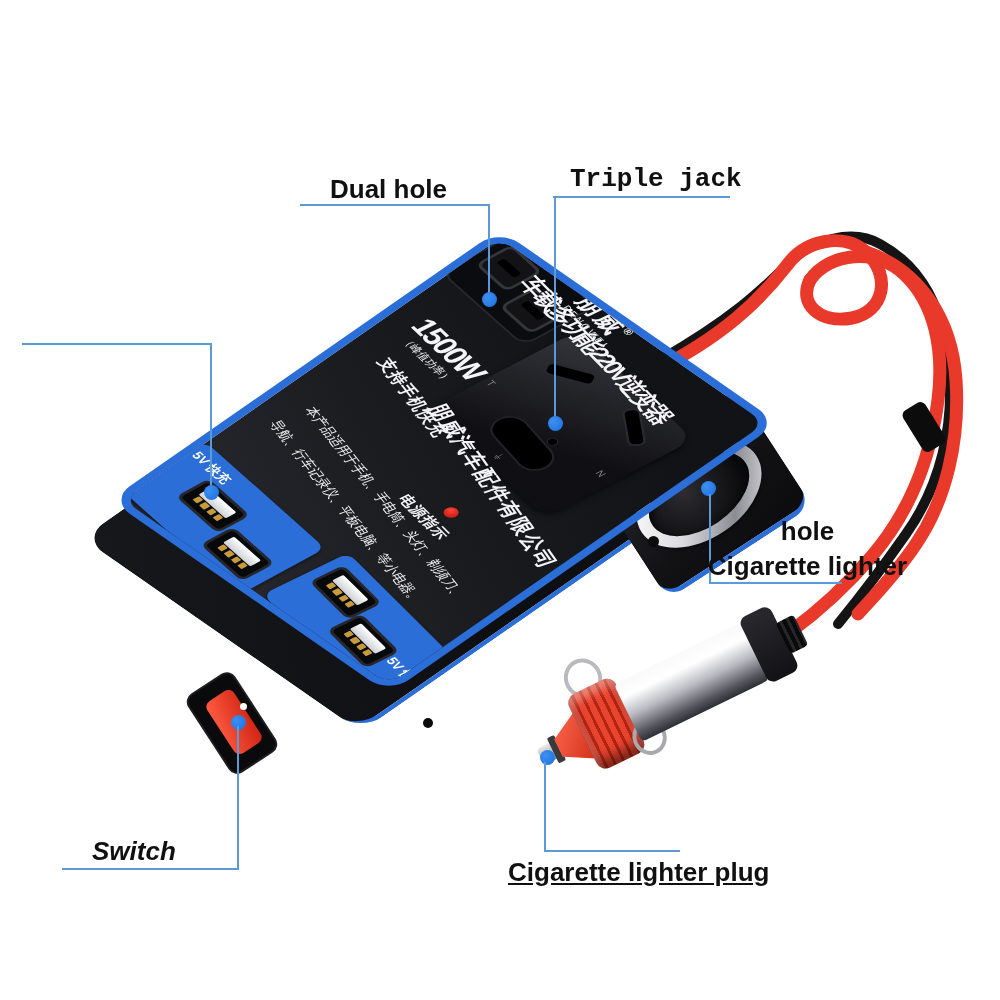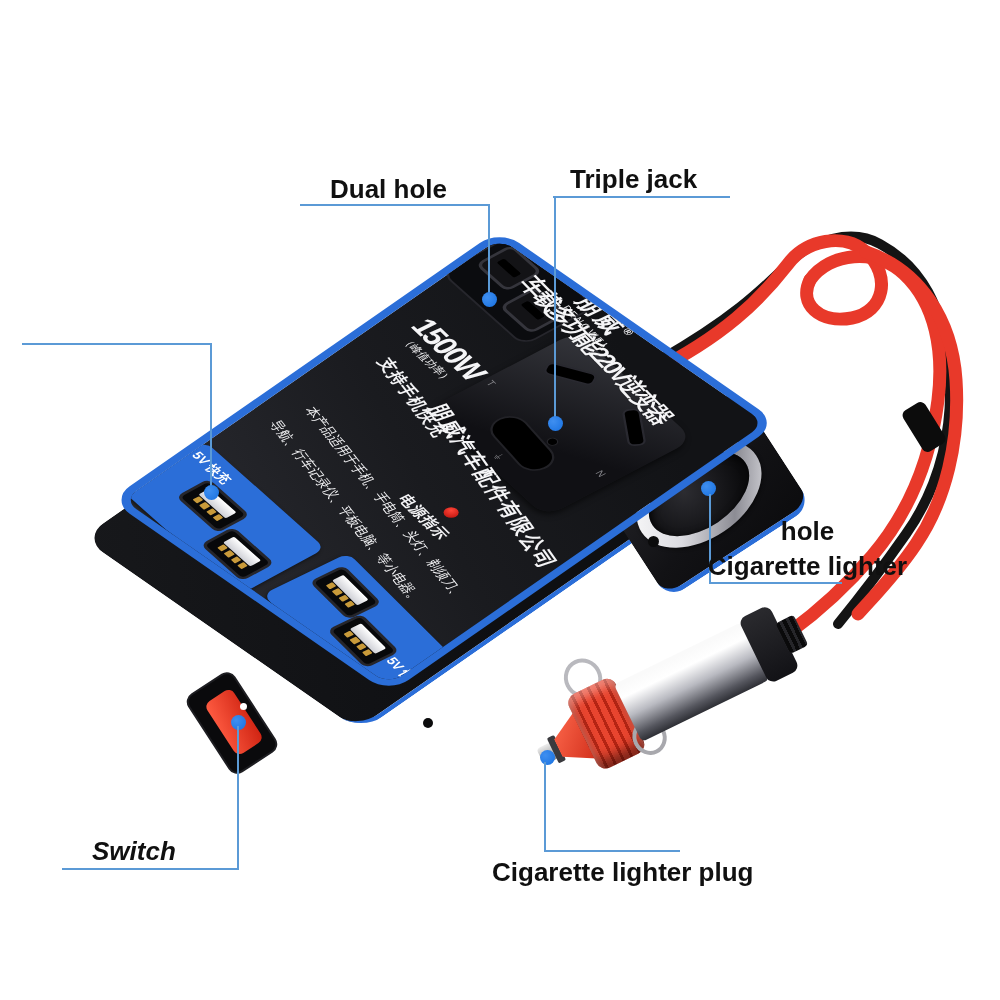--- a/index.html
+++ b/index.html
@@ -266,21 +266,21 @@
     <div class="p-barrel"></div>
     <div class="p-cap"></div>
     <div class="p-stub"></div>
   </div>
 
   <div class="co-label" style="left:330px;top:174px;">Dual hole</div>
   <div class="co-line" style="left:300px;top:204px;width:190px;height:2px;"></div>
   <div class="co-line" style="left:488px;top:206px;width:2px;height:92px;"></div>
   <div class="co-dot" style="left:482px;top:292px;"></div>
 
-  <div class="co-label" style="left:570px;top:164px;">Triple jack</div>
+  <div class="co-label" style="left:570px;top:164px;font-family:Liberation Mono, monospace;">Triple jack</div>
   <div class="co-line" style="left:553px;top:196px;width:177px;height:2px;"></div>
   <div class="co-line" style="left:554px;top:198px;width:2px;height:222px;"></div>
   <div class="co-dot" style="left:548px;top:416px;"></div>
 
   <div class="co-line" style="left:22px;top:343px;width:190px;height:2px;"></div>
   <div class="co-line" style="left:210px;top:345px;width:2px;height:143px;"></div>
   <div class="co-dot" style="left:204px;top:485px;"></div>
 
   <div class="co-label center" style="left:695px;top:514px;width:225px;line-height:35px;">
     <span>hole</span>
@@ -288,18 +288,18 @@
   </div>
   <div class="co-dot" style="left:701px;top:481px;"></div>
   <div class="co-line" style="left:709px;top:494px;width:2px;height:90px;"></div>
   <div class="co-line" style="left:709px;top:582px;width:133px;height:2px;"></div>
 
   <div class="co-label" style="left:92px;top:836px;font-style:italic;">Switch</div>
   <div class="co-dot" style="left:231px;top:715px;"></div>
   <div class="co-line" style="left:237px;top:726px;width:2px;height:144px;"></div>
   <div class="co-line" style="left:62px;top:868px;width:177px;height:2px;"></div>
 
-  <div class="co-label" style="left:492px;top:857px;">Cigarette lighter plug</div>
+  <div class="co-label" style="left:508px;top:857px;text-decoration:underline;">Cigarette lighter plug</div>
   <div class="co-dot" style="left:540px;top:750px;"></div>
   <div class="co-line" style="left:544px;top:762px;width:2px;height:89px;"></div>
   <div class="co-line" style="left:544px;top:850px;width:136px;height:2px;"></div>
 
 </div>
 
 </body></html>

